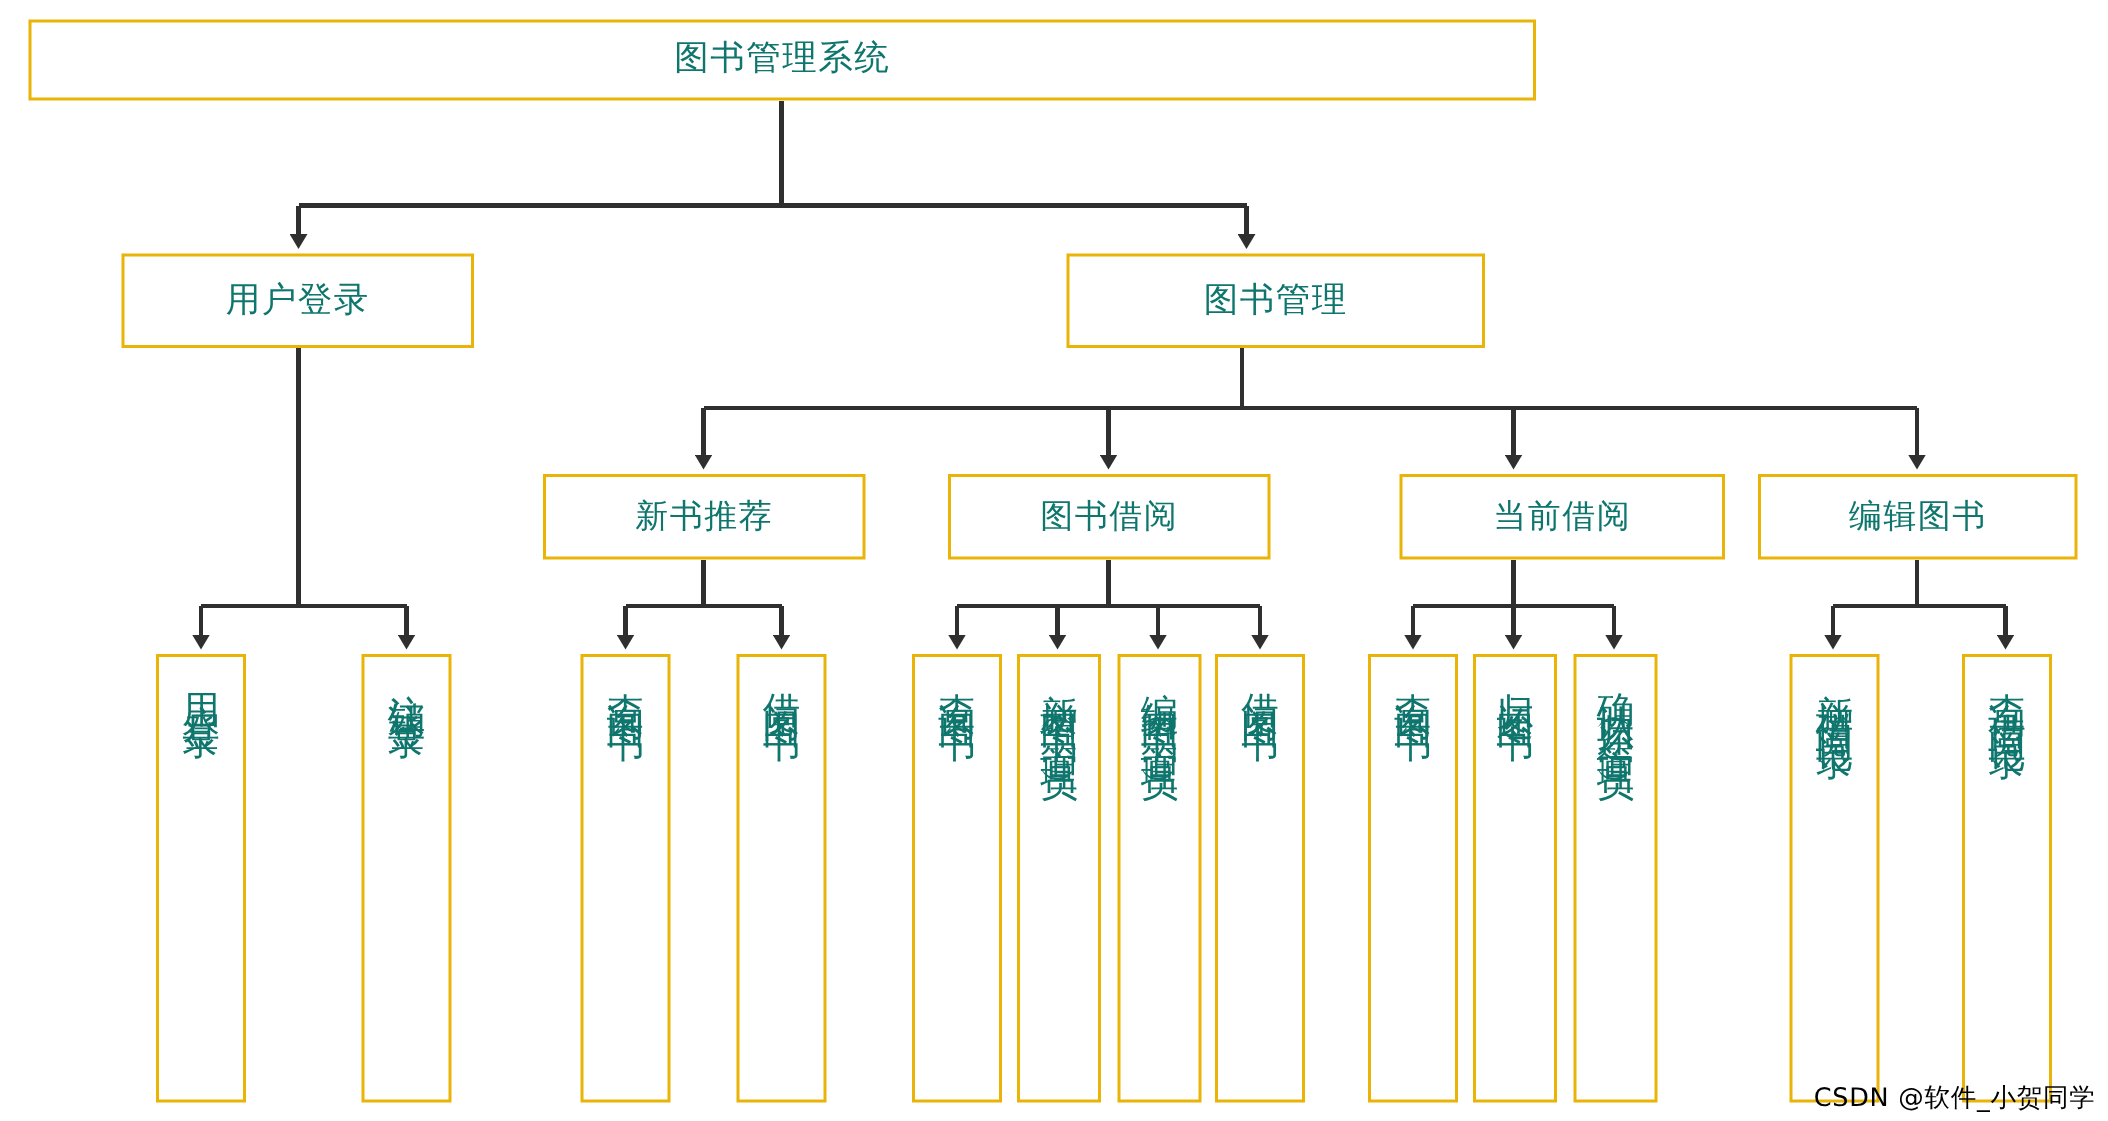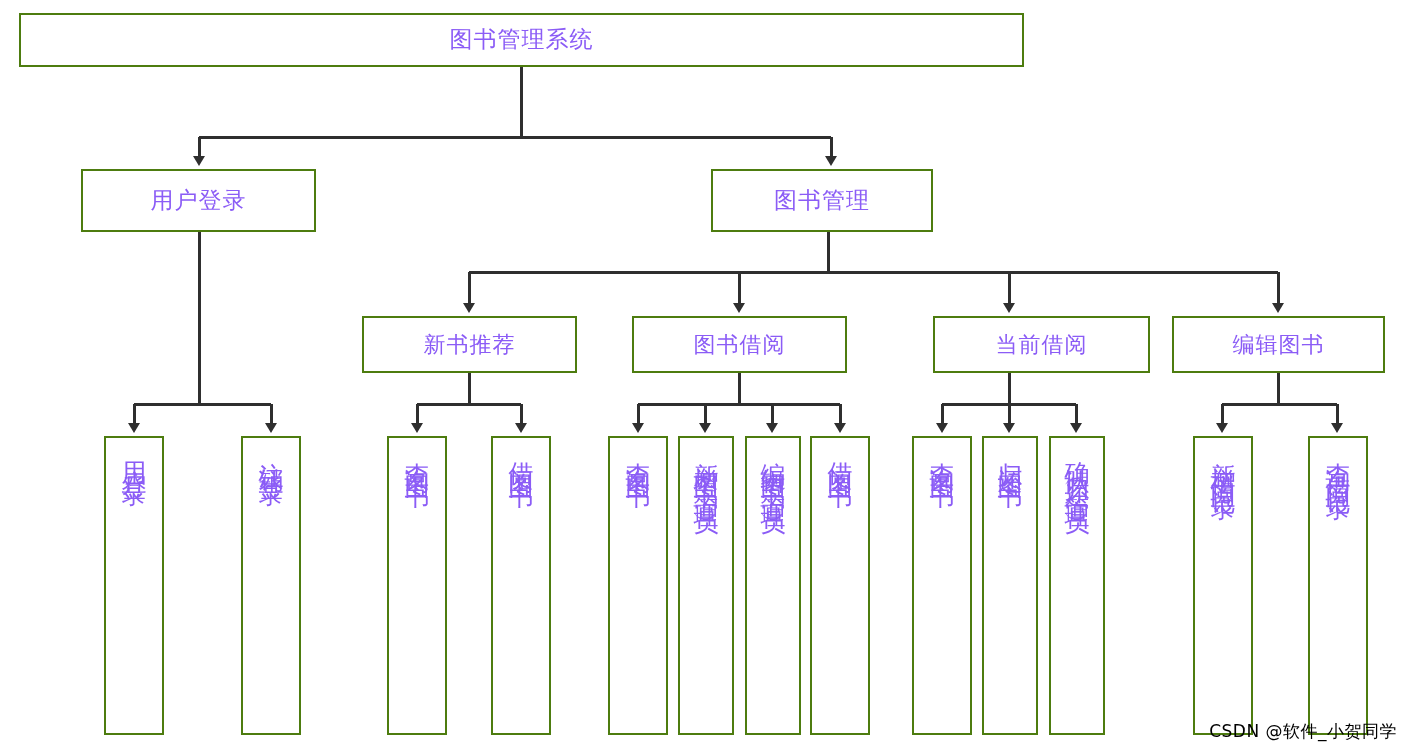--- a/index.html
+++ b/index.html
@@ -16,25 +16,25 @@
     width: 1405px;
     height: 747px;
     background: #ffffff;
     overflow: hidden;
   }
   
   .node {
     position: absolute;
     box-sizing: border-box;
     background: #ffffff;
-    border: 2px solid #4d7c0f;
+    border: 2px solid #eab308;
     display: flex;
     align-items: center;
     justify-content: center;
-    color: #8b5cf6;
+    color: #0f766e;
     z-index: 3;
   }
   .node .label {
     display: block;
     text-align: center;
     line-height: 1.18;
     white-space: nowrap;
   }
   
   .node.h .label {
@@ -139,21 +139,21 @@
   </svg>
 
   <div class="node h" style="left:19px; top:13px; width:1005px; height:54px;">
     <span class="label">图书管理系统</span>
   </div>
 
   <div class="node h" style="left:81px; top:169px; width:235px; height:63px;">
     <span class="label">用户登录</span>
   </div>
 
-  <div class="node h" style="left:711px; top:169px; width:222px; height:63px;">
+  <div class="node h" style="left:711px; top:169px; width:279px; height:63px;">
     <span class="label">图书管理</span>
   </div>
 
   <div class="node lvl3" style="left:362px; top:316px; width:215px; height:57px;">
     <span class="label">新书推荐</span>
   </div>
 
   <div class="node lvl3" style="left:632px; top:316px; width:215px; height:57px;align-items:center;">
     <span class="label">图书借阅</span>
   </div>

